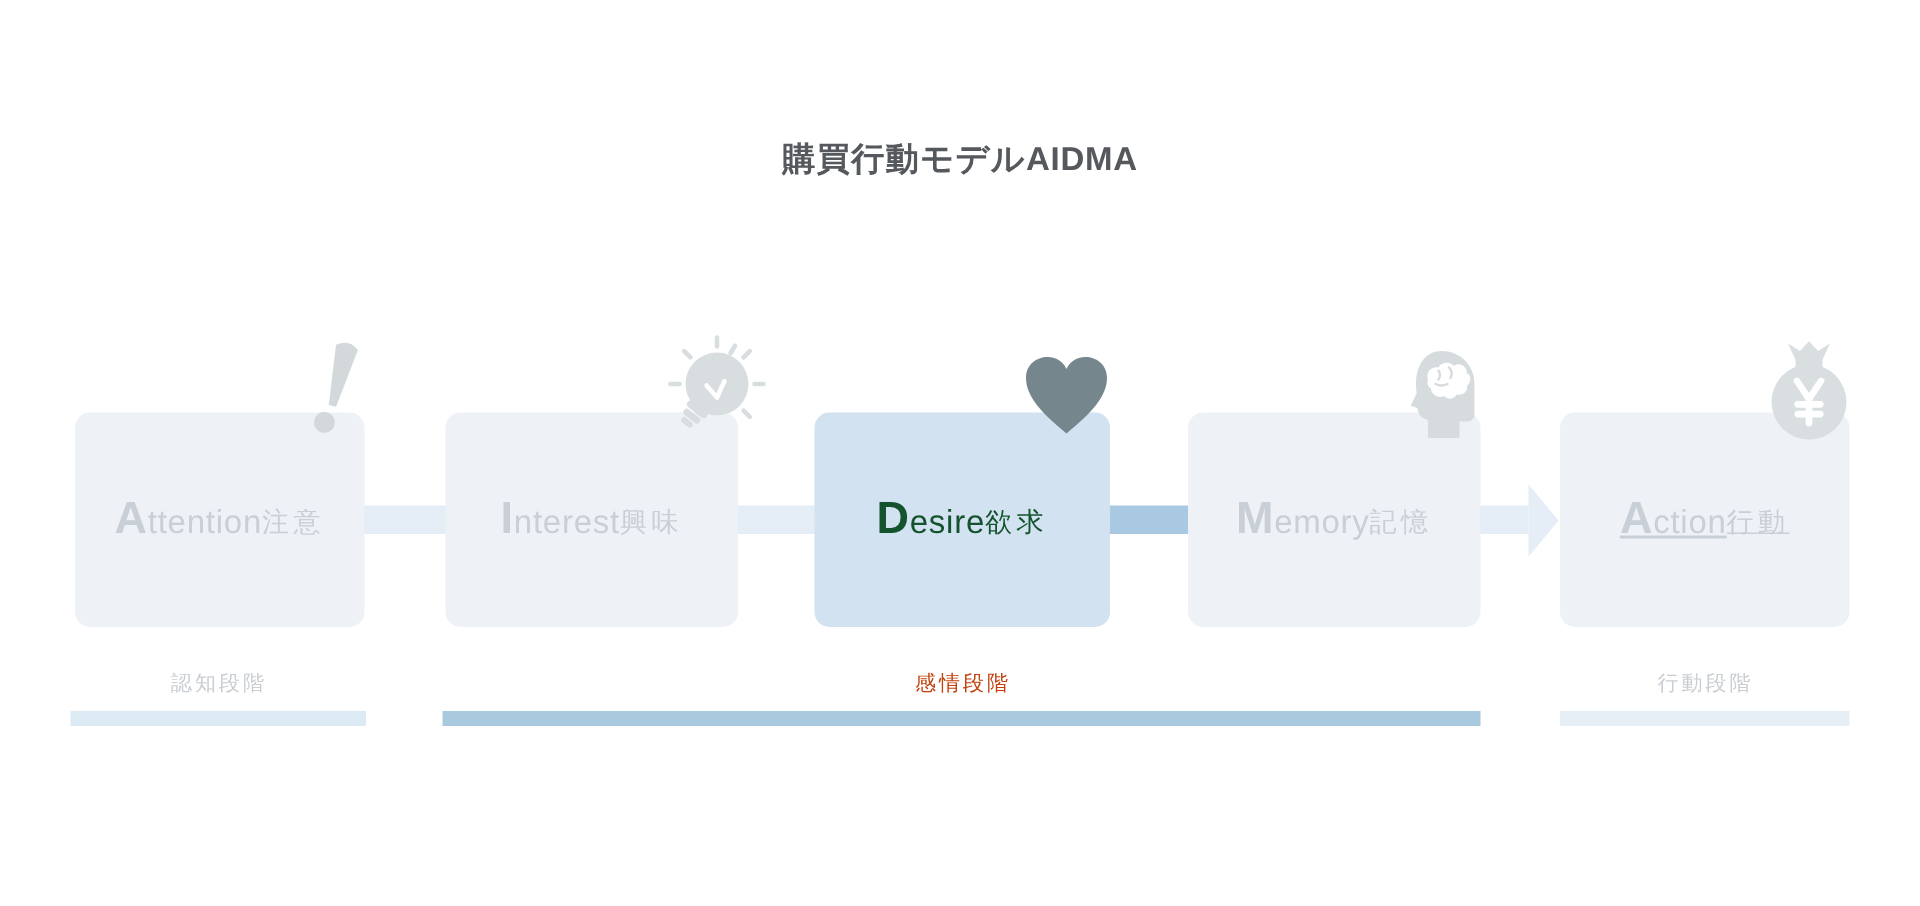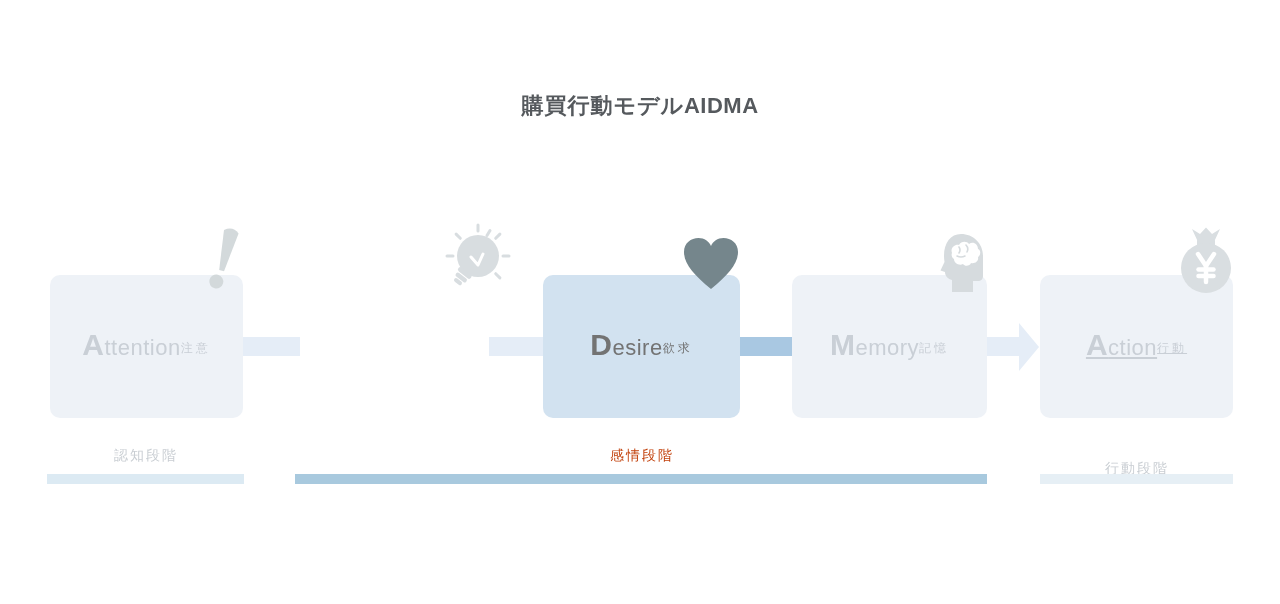--- a/index.html
+++ b/index.html
@@ -10,23 +10,23 @@
   .title{position:absolute;top:91px;left:0;width:100%;text-align:center;
          font-size:22px;color:#55595d;font-weight:600;letter-spacing:1px;}
   .title .model{font-weight:800;letter-spacing:0.5px;}
 
   
   .stage-box{position:absolute;top:275px;height:143px;border-radius:10px;
              display:flex;flex-direction:row;align-items:center;justify-content:center;
              z-index:2;}
   .stage-box .en{font-size:22px;line-height:26px;letter-spacing:0.5px;}
   .stage-box .en .initial{font-size:30px;font-weight:bold;}
-  .stage-box .jp{font-size:12px;line-height:26px;letter-spacing:3px;margin-top:3px;}
+  .stage-box .jp{font-size:18px;line-height:26px;letter-spacing:3px;margin-top:3px;}
   .stage-box.faded{background:#eef2f7;color:#c9cfd6;}
-  .stage-box.active{background:#d2e2f0;color:#737373;}
+  .stage-box.active{background:#d2e2f0;color:#14532d;}
 
   
   .connector{position:absolute;top:337px;height:19px;z-index:1;}
   .connector.pale{background:#e5edf7;}
   .connector.strong{background:#a9c8e2;}
   .arrow-head{position:absolute;top:323px;width:0;height:0;z-index:1;
               border-top:24px solid transparent;border-bottom:24px solid transparent;
               border-left:20px solid #e5edf7;}
 
   
@@ -52,20 +52,24 @@
   <div class="connector pale" style="left:489px;width:57px;"></div>
   <div class="connector strong" style="left:737px;width:58px;"></div>
   <div class="connector pale" style="left:986px;width:33px;"></div>
   <div class="arrow-head" style="left:1019px;"></div>
 
   <div class="stage-box faded" style="left:50px;width:193px;">
     <div class="en"><span class="initial">A</span><span>ttention</span></div>
     <div class="jp">注意</div>
   </div>
 
+  <div class="stage-box faded" style="left:297px;width:195px;">
+    <div class="en"><span class="initial">I</span><span>nterest</span></div>
+    <div class="jp">興味</div>
+  </div>
 
   <div class="stage-box active" style="left:543px;width:197px;">
     <div class="en"><span class="initial">D</span><span>esire</span></div>
     <div class="jp">欲求</div>
   </div>
 
   <div class="stage-box faded" style="left:792px;width:195px;">
     <div class="en"><span class="initial">M</span><span>emory</span></div>
     <div class="jp">記憶</div>
   </div>
@@ -132,19 +136,19 @@
         <path d="M21 28 L29 40 L37 28" fill="none"></path>
         <line x1="29" y1="40" x2="29" y2="56"></line>
         <line x1="21.5" y1="43.5" x2="36.5" y2="43.5"></line>
         <line x1="21.5" y1="50" x2="36.5" y2="50"></line>
       </g>
     </svg>
   </div>
 
   <div class="phase-label faded" style="left:146px;">認知段階</div>
   <div class="phase-label active" style="left:642px;">感情段階</div>
-  <div class="phase-label faded" style="left:1137px;margin-top:13px;">行動段階</div>
+  <div class="phase-label faded" style="left:1137px;">行動段階</div>
 
   <div class="phase-bar" style="left:47px;width:197px;background:#dceaf3;"></div>
   <div class="phase-bar" style="left:295px;width:692px;background:#a8c9de;"></div>
   <div class="phase-bar" style="left:1040px;width:193px;background:#e6eff5;"></div>
 
 </div>
 
 </body></html>

